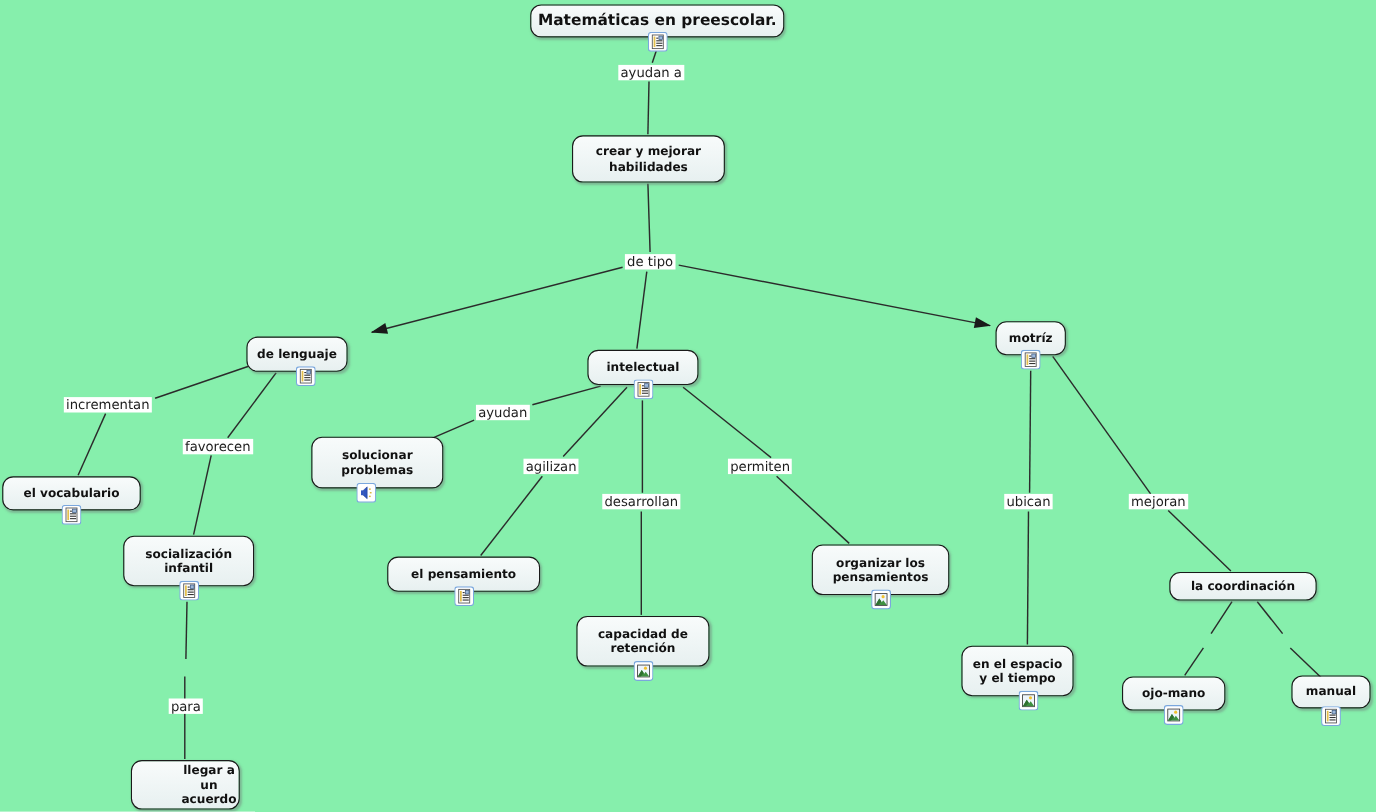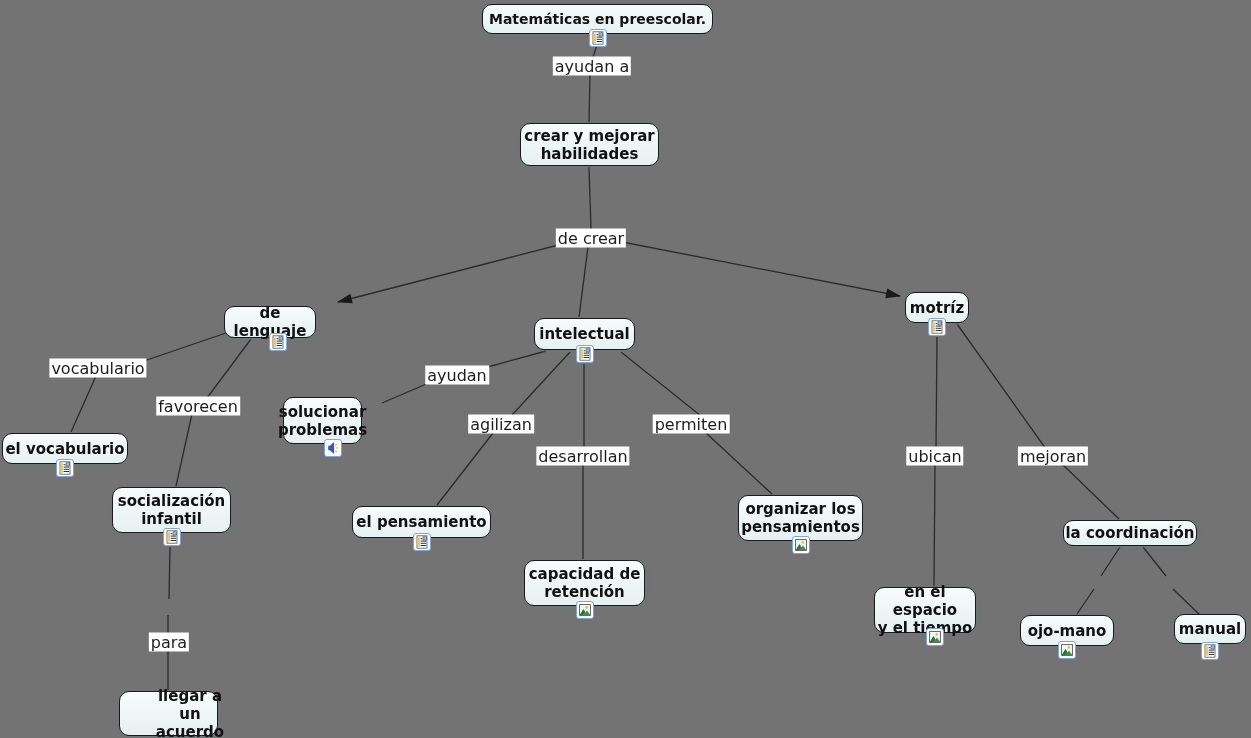--- a/index.html
+++ b/index.html
@@ -1,34 +1,34 @@
 <!DOCTYPE html>
 <html><head>
 <meta charset="utf-8">
 <style>
   html,body{margin:0;padding:0;background:#ffffff;}
   #canvas{
-    position:relative;width:1251px;height:738px;overflow:hidden;background:#737373;
+    position:relative;width:1251px;height:738px;overflow:hidden;background:#86efac;
     font-family:"DejaVu Sans","Liberation Sans",sans-serif;
   }
   #edge-layer{position:absolute;left:0;top:0;width:1251px;height:738px;z-index:1;}
   .concept{
     position:absolute;display:flex;align-items:center;justify-content:center;
     text-align:center;box-sizing:border-box;
     background:linear-gradient(180deg,#f8fbfb 0%,#e7f0f0 100%);
     border:1.4px solid #1a1a1a;border-radius:10px;
     box-shadow:1.5px 1.5px 2px rgba(110,120,120,.45);
-    font-weight:bold;font-size:15px;color:#111111;line-height:1.2;
+    font-weight:bold;font-size:11px;color:#111111;line-height:1.2;
     white-space:pre-line;z-index:2;
   }
   .concept.root-size{font-size:14px;}
   .res-icon{position:absolute;width:18px;height:18px;z-index:3;line-height:0;cursor:pointer;}
   .link-label{
     position:absolute;transform:translate(-50%,-50%);
-    font-size:16px;color:#1c1c1c;background:#ffffff;padding:0 2px;
+    font-size:12px;color:#1c1c1c;background:#ffffff;padding:0 2px;
     white-space:nowrap;z-index:2;
   }
 </style>
 </head>
 <body>
 
 <div id="canvas">
   <svg id="edge-layer" width="1251" height="738" viewBox="0 0 1251 738">
     <defs>
       <marker id="arrowhead" markerUnits="userSpaceOnUse" markerWidth="18" markerHeight="14" refX="15" refY="6" orient="auto">
@@ -131,21 +131,21 @@
           <rect x="4" y="2.8" width="10" height="12.4" fill="#ffffff" stroke="#555555" stroke-width="0.8"></rect>
           <rect x="5.2" y="4.2" width="1.6" height="9.6" fill="#e3bf4d"></rect>
           <rect x="10" y="3.8" width="3.4" height="3.2" fill="#9db7d8" stroke="#33507a" stroke-width="0.6"></rect>
           <rect x="7.6" y="5.2" width="1.8" height="1" fill="#333333"></rect>
           <rect x="7.6" y="7.6" width="5.6" height="1" fill="#333333"></rect>
           <rect x="7.6" y="9.8" width="5.6" height="1" fill="#333333"></rect>
           <rect x="7.6" y="12" width="5.6" height="1" fill="#333333"></rect>
         </svg></span>
       <div class="concept" style="left: 119px; top: 691px; width: 99px; height: 45px; padding-left: 43px;"><span>llegar a
 un acuerdo</span></div>
-      <div class="concept" style="left: 283px; top: 397px; width: 79px; height: 47px;"><span>solucionar
+      <div class="concept" style="left: 283px; top: 397px; width: 120px; height: 47px;"><span>solucionar
 problemas</span></div>
       <span class="res-icon" style="left: 323.5px; top: 439px;"><svg width="18" height="18" viewBox="0 0 18 18">
           <rect x="0.5" y="0.5" width="17" height="17" rx="2.5" fill="#ffffff" stroke="#7aa7dd"></rect>
           <polygon points="9.8,3.6 9.8,14.4 6.2,11.2 6.2,6.8" fill="#2f55c0" stroke="#1c3a8f" stroke-width="0.5"></polygon>
           <rect x="4.2" y="6.8" width="2" height="4.4" fill="#2f55c0"></rect>
           <rect x="11.4" y="5" width="1.6" height="1.3" fill="#d8b63c"></rect>
           <rect x="12.2" y="8.3" width="1.6" height="1.3" fill="#d8b63c"></rect>
           <rect x="11.4" y="11.6" width="1.6" height="1.3" fill="#d8b63c"></rect>
         </svg></span>
       <div class="concept" style="left: 352px; top: 506px; width: 139px; height: 32px;"><span>el pensamiento</span></div>
@@ -200,22 +200,22 @@
           <rect x="0.5" y="0.5" width="17" height="17" rx="2.5" fill="#ffffff" stroke="#7aa7dd"></rect>
           <rect x="4" y="2.8" width="10" height="12.4" fill="#ffffff" stroke="#555555" stroke-width="0.8"></rect>
           <rect x="5.2" y="4.2" width="1.6" height="9.6" fill="#e3bf4d"></rect>
           <rect x="10" y="3.8" width="3.4" height="3.2" fill="#9db7d8" stroke="#33507a" stroke-width="0.6"></rect>
           <rect x="7.6" y="5.2" width="1.8" height="1" fill="#333333"></rect>
           <rect x="7.6" y="7.6" width="5.6" height="1" fill="#333333"></rect>
           <rect x="7.6" y="9.8" width="5.6" height="1" fill="#333333"></rect>
           <rect x="7.6" y="12" width="5.6" height="1" fill="#333333"></rect>
         </svg></span>
       <div class="link-label" style="left: 592px; top: 66px;">ayudan a</div>
-      <div class="link-label" style="left: 591px; top: 238px;">de crear</div>
-      <div class="link-label" style="left: 98px; top: 368px;">vocabulario</div>
+      <div class="link-label" style="left: 591px; top: 238px;">de tipo</div>
+      <div class="link-label" style="left: 98px; top: 368px;">incrementan</div>
       <div class="link-label" style="left: 198px; top: 406px;">favorecen</div>
       <div class="link-label" style="left: 169px; top: 607px; margin-top: 35px;">para</div>
       <div class="link-label" style="left: 457px; top: 375px;">ayudan</div>
       <div class="link-label" style="left: 501px; top: 424px;">agilizan</div>
       <div class="link-label" style="left: 583px; top: 456px;">desarrollan</div>
       <div class="link-label" style="left: 691px; top: 424px;">permiten</div>
       <div class="link-label" style="left: 935px; top: 456px;">ubican</div>
       <div class="link-label" style="left: 1053px; top: 456px;">mejoran</div>
     </div>
 </div>

